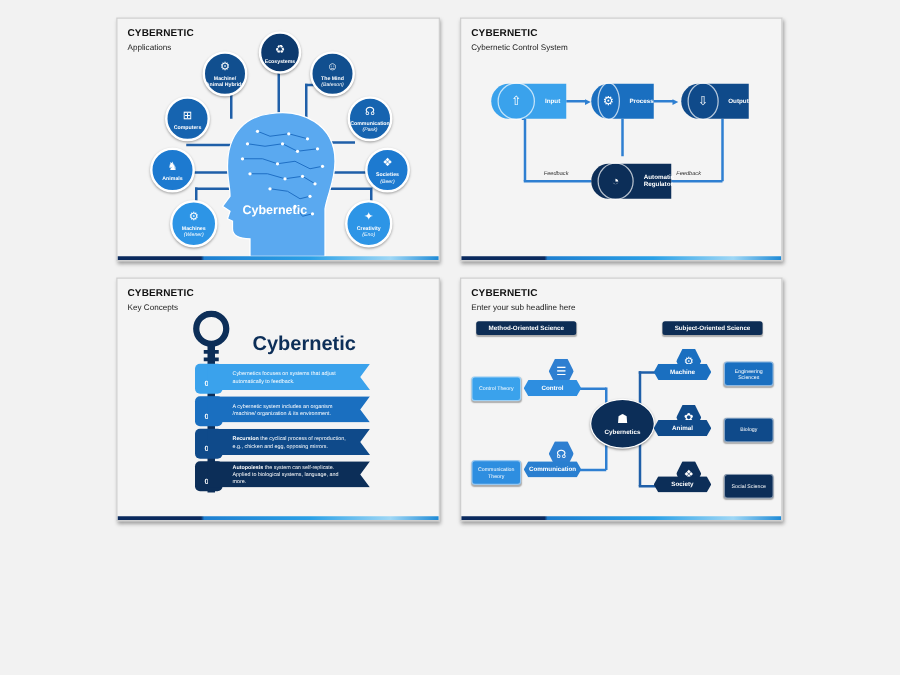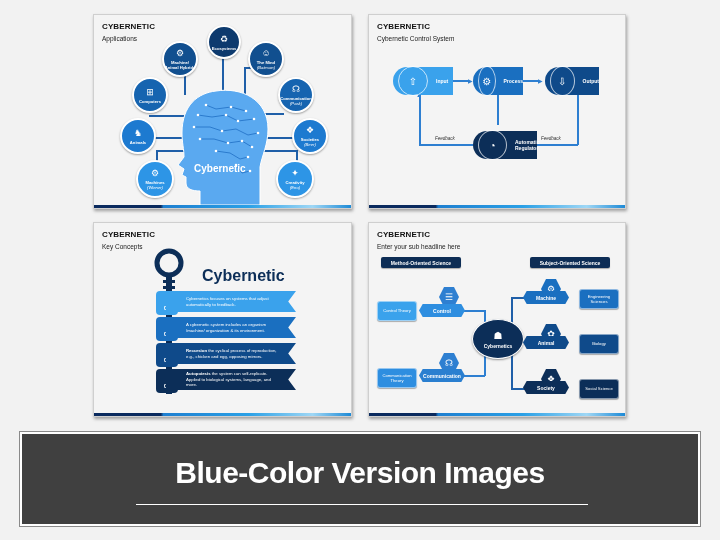--- a/index.html
+++ b/index.html
@@ -251,17 +251,13 @@
     <div class="hexlbl" style="left:154px;top:113px;width:46px;background:#0f4a8a;">Animal</div>
     <div class="rbox" style="left:210px;top:111px;width:40px;background:#0f4a8a;">Biology</div>
 
     <div class="hexic" style="left:172px;top:146px;background:#0c2e58;">❖</div>
     <div class="hexlbl" style="left:154px;top:158px;width:46px;background:#0c2e58;">Society</div>
     <div class="rbox" style="left:210px;top:156px;width:40px;background:#0c2e58;">Social Science</div>
 
     <div class="slide-bar"></div>
   </div>
 
-  <div class="banner">
-    <div class="banner-title">Blue-Color Version Images</div>
-    <div class="banner-rule"></div>
-  </div>
 </div>
 
 </body></html>

